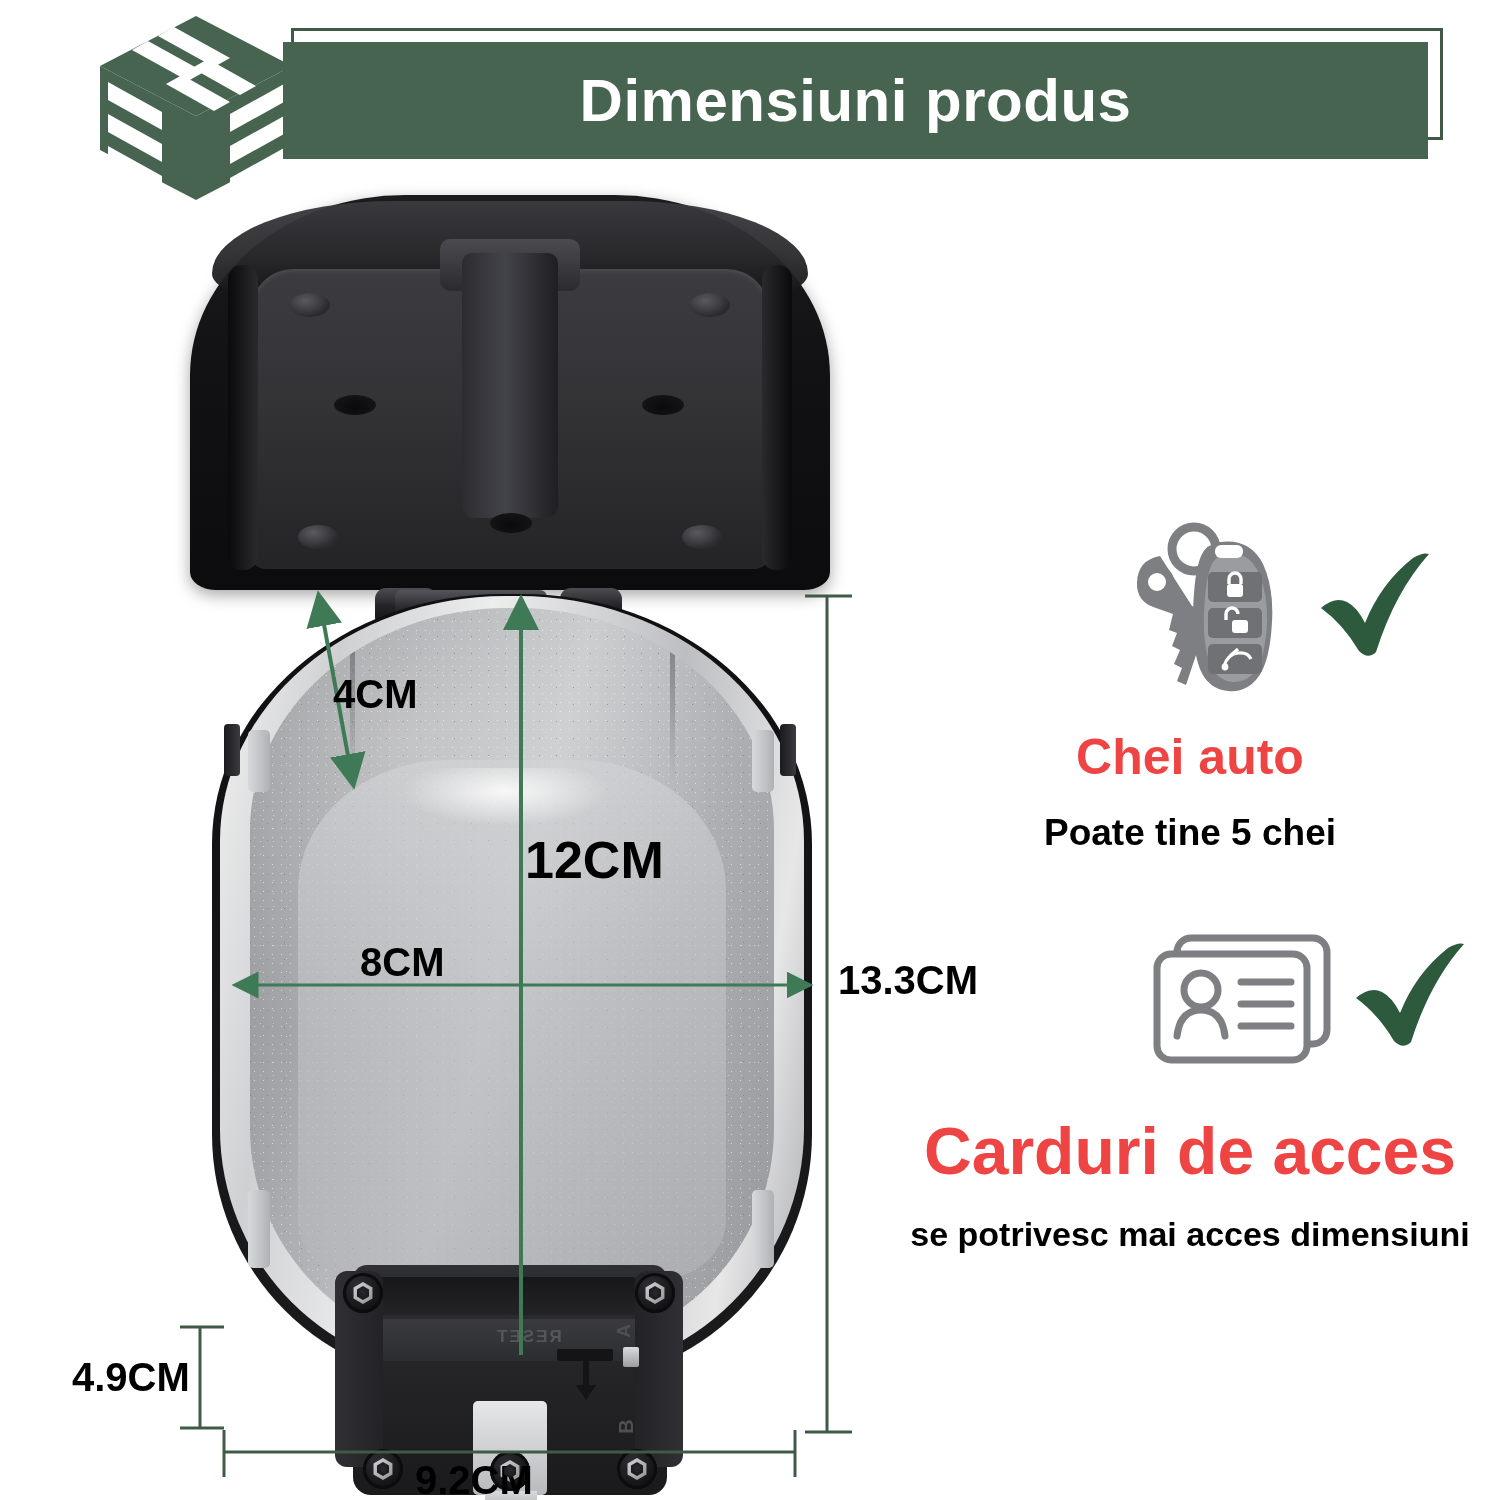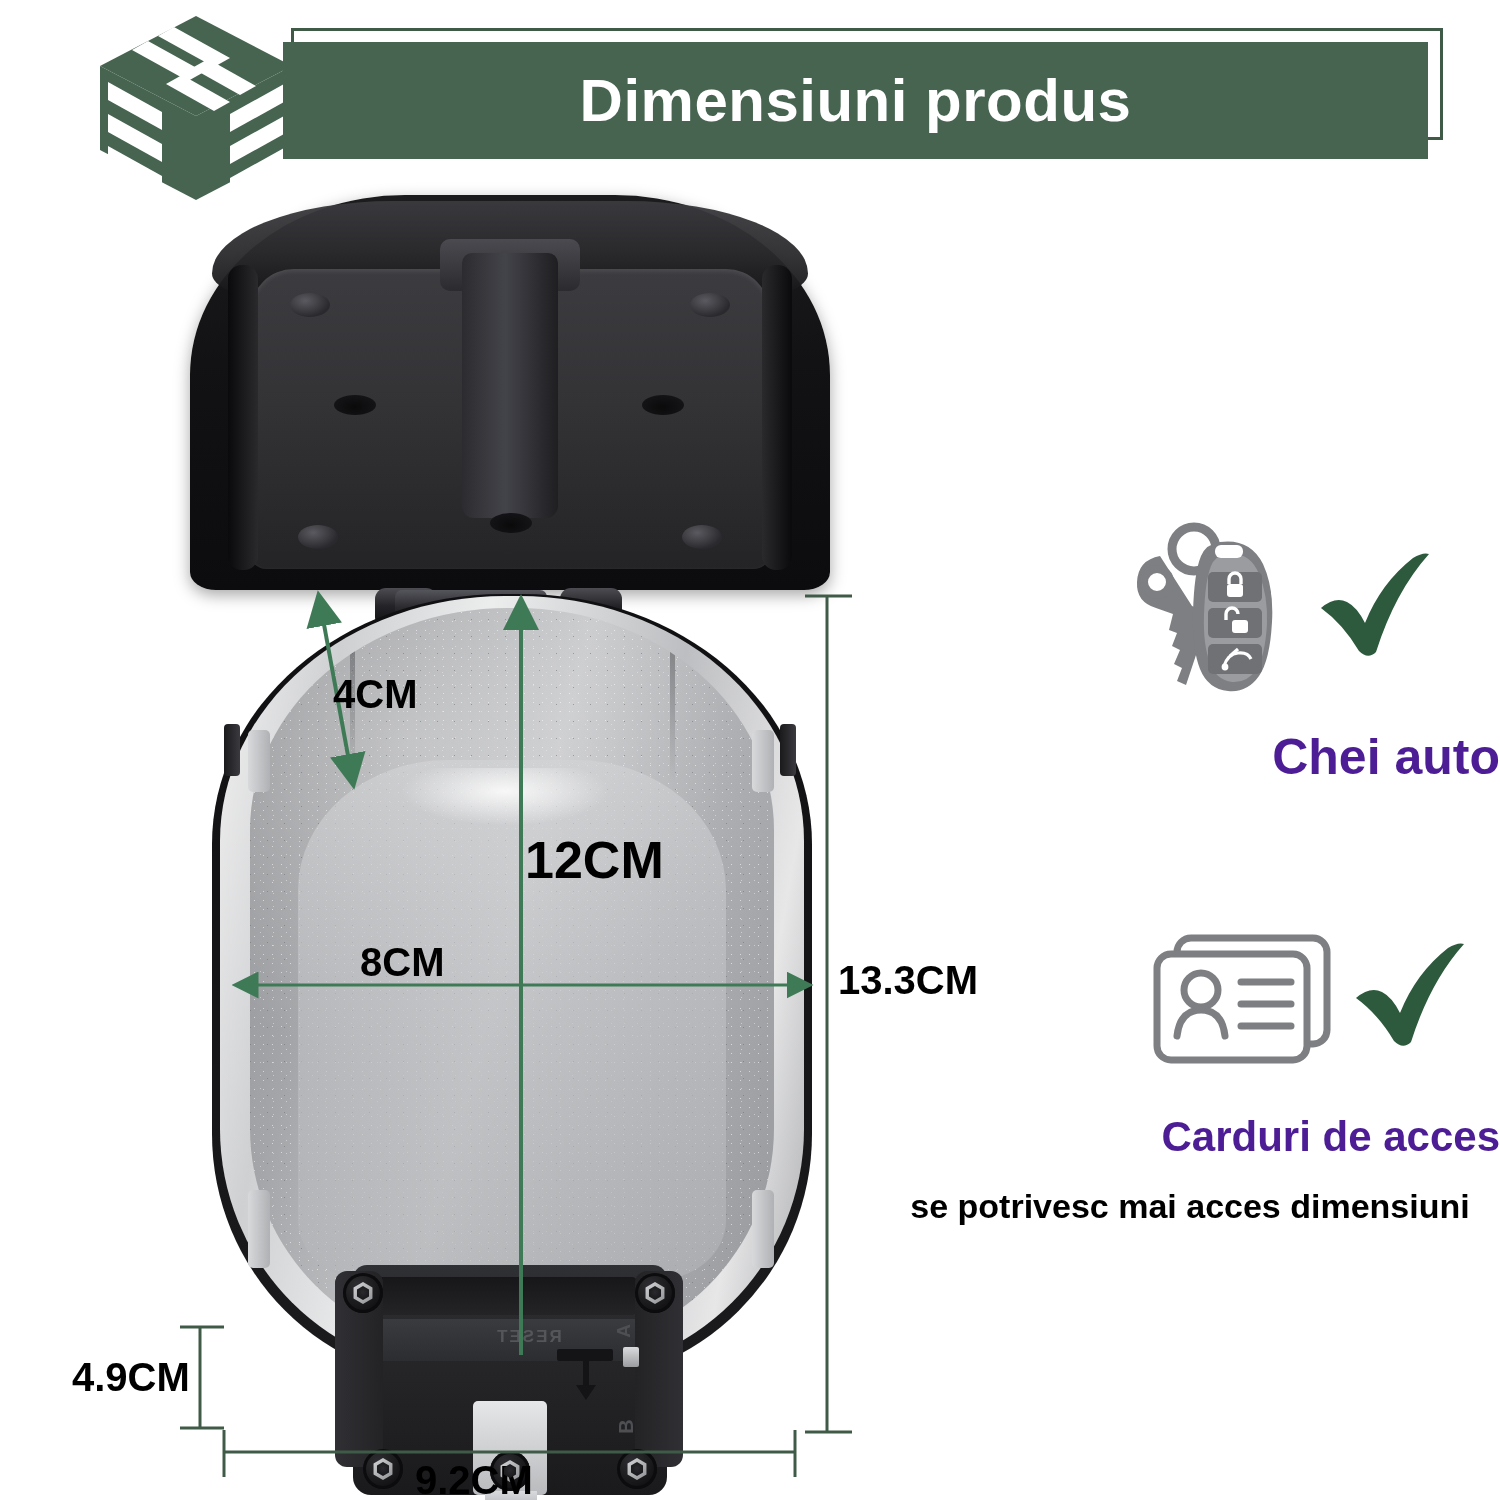--- a/index.html
+++ b/index.html
@@ -192,21 +192,21 @@
   .dim-label{
     position:absolute;color:#000000;font-weight:700;
     font-family:"Liberation Sans", sans-serif;white-space:nowrap;
   }
 
   
   .features{position:absolute;left:880px;top:520px;width:620px;height:800px;}
   .feature{position:absolute;width:620px;}
   .feature-icons{position:relative;height:200px;}
   .f-title{
-    text-align:right;color:#4c1d95;font-weight:700;
+    text-align:center;color:#ef4444;font-weight:700;
     font-family:"Liberation Sans", sans-serif;white-space:nowrap;
   }
   .f-sub{
     text-align:center;color:#000000;font-weight:700;
     font-family:"Liberation Sans", sans-serif;white-space:nowrap;
   }
 </style>
 </head>
 <body>
 
@@ -401,20 +401,21 @@
         </div>
 
         <div style="position:absolute;left:435px;top:32px;">
           <svg width="120" height="110" viewBox="0 0 120 110">
             <path d="M6 56 q14 -12 26 -6 q10 5 18 21 q16 -40 48 -65 q10 -6 16 -4 q-34 38 -53 98 q-8 8 -17 -1 Q28 72 6 56 Z" fill="#2d5a3d"></path>
           </svg>
         </div>
       </div>
 
       <div class="f-title" style="font-size:50px;margin-top:8px;">Chei auto</div>
+      <div class="f-sub" style="font-size:37px;margin-top:26px;">Poate tine 5 chei</div>
     </div>
 
     <div class="feature" style="left:0;top:412px;">
       <div class="feature-icons" style="height:175px;">
         <div style="position:absolute;left:255px;top:0;">
           <svg width="215" height="160" viewBox="0 0 215 160">
             <g fill="none" stroke="#7d7f82" stroke-width="7" stroke-linejoin="round">
               <rect x="42" y="6" width="150" height="106" rx="14"></rect>
               <rect x="22" y="22" width="150" height="106" rx="14" fill="#ffffff"></rect>
             </g>
@@ -428,18 +429,18 @@
           </svg>
         </div>
 
         <div style="position:absolute;left:470px;top:10px;">
           <svg width="120" height="110" viewBox="0 0 120 110">
             <path d="M6 56 q14 -12 26 -6 q10 5 18 21 q16 -40 48 -65 q10 -6 16 -4 q-34 38 -53 98 q-8 8 -17 -1 Q28 72 6 56 Z" fill="#2d5a3d"></path>
           </svg>
         </div>
       </div>
 
-      <div class="f-title" style="font-size:42px;margin-top:6px;">Carduri de acces</div>
+      <div class="f-title" style="font-size:66px;margin-top:6px;">Carduri de acces</div>
       <div class="f-sub" style="font-size:34px;margin-top:26px;">se potrivesc mai acces dimensiuni</div>
     </div>
   </div>
 
 </div>
 
 </body></html>

